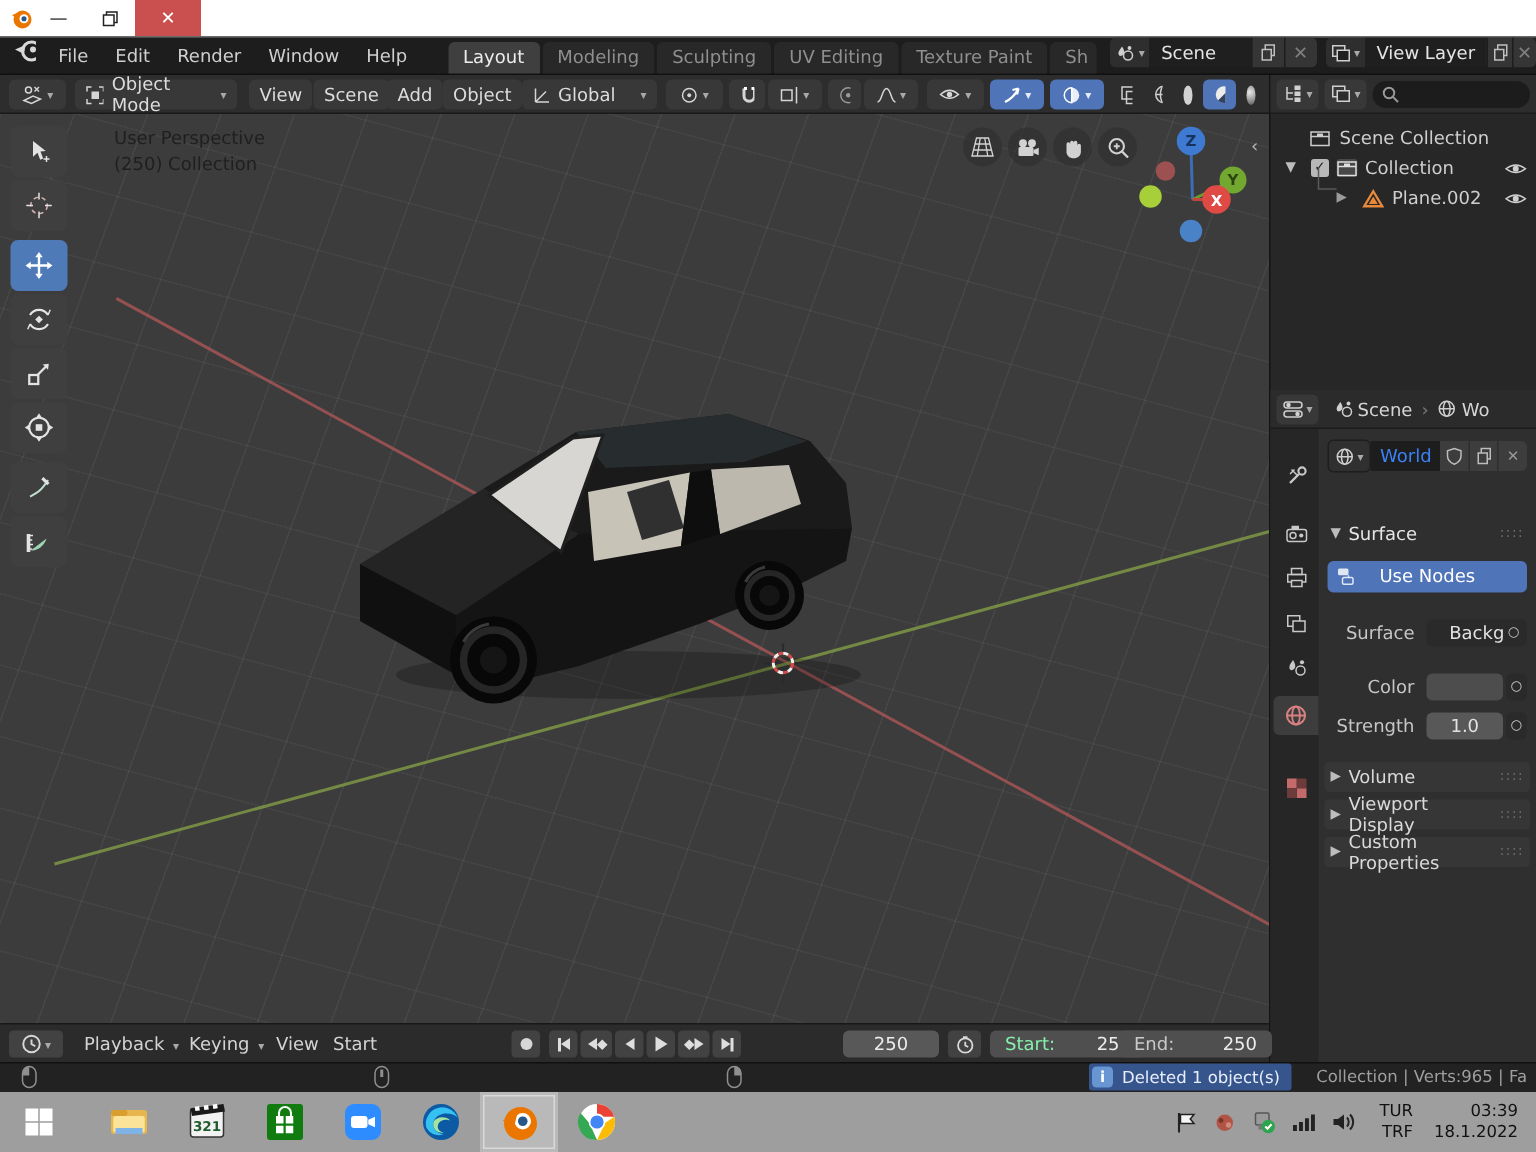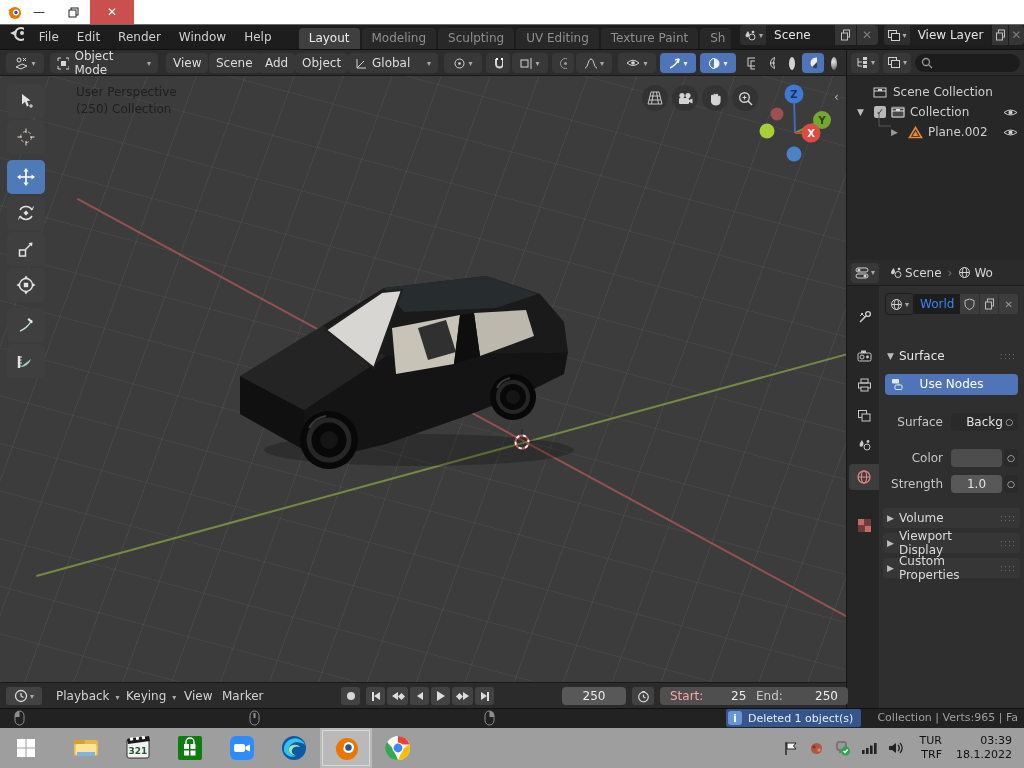--- a/index.html
+++ b/index.html
@@ -629,21 +629,21 @@
     <div class="tbtn" style="left:6px;width:36px">
       <svg width="14" height="14">
           <circle cx="7" cy="7" r="5.5" fill="none" stroke="#d8d8d8" stroke-width="1.3"></circle>
           <path d="M7 4 V7 L9.5 8.5" stroke="#d8d8d8" stroke-width="1.3" fill="none"></path>
         </svg>
       <span class="chev">▾</span>
     </div>
     <span class="tl-menu abs" style="left:56px;top:6px"><span>Playback</span> <span class="chev">▾</span></span>
     <span class="tl-menu abs" style="left:126px;top:6px"><span>Keying</span> <span class="chev">▾</span></span>
     <span class="tl-menu abs" style="left:184px;top:6px"><span>View</span></span>
-    <span class="tl-menu abs" style="left:222px;top:6px"><span>Marker</span></span>
+    <span class="tl-menu abs" style="left:222px;top:6px"><span>Start</span></span>
 
     <div class="tbtn" style="left:341px;width:19px">
         <span style="width:8px;height:8px;border-radius:50%;background:#d6d6d6"></span>
       </div>
     <div class="tbtn" style="left:366px;width:19px">
         <span class="t-bar"></span>
         <span class="t-l"></span>
       </div>
     <div class="tbtn" style="left:387px;width:21px">
         <span class="t-l"></span>
@@ -667,21 +667,21 @@
     <div class="tfield" style="left:562px;width:64px;background:#585858">
         <span>250</span>
       </div>
     <div class="tbtn" style="left:632px;width:22px">
       <svg width="13" height="13">
           <circle cx="6.5" cy="7" r="4.8" fill="none" stroke="#d8d8d8" stroke-width="1.2"></circle>
           <path d="M6.5 4.5 V7 L8.5 8 M5 1.5 H8" stroke="#d8d8d8" stroke-width="1.2" fill="none"></path>
         </svg>
     </div>
     <div class="tfield" style="left:660px;width:84px;background:#4f4f4f;justify-content:space-between;padding:0 10px">
-      <span style="color:#fca5a5">Start:</span>
+      <span style="color:#86efac">Start:</span>
       <span>250</span>
     </div>
     <div class="tfield" style="left:746px;width:82px;background:#4f4f4f;justify-content:space-between;padding:0 10px">
       <span style="color:#c9c9c9">End:</span>
       <span>250</span>
     </div>
   </div>
 
   <div id="statusbar" class="abs"></div>
   <svg class="mouse-ic" style="left:14px" width="11" height="16">

